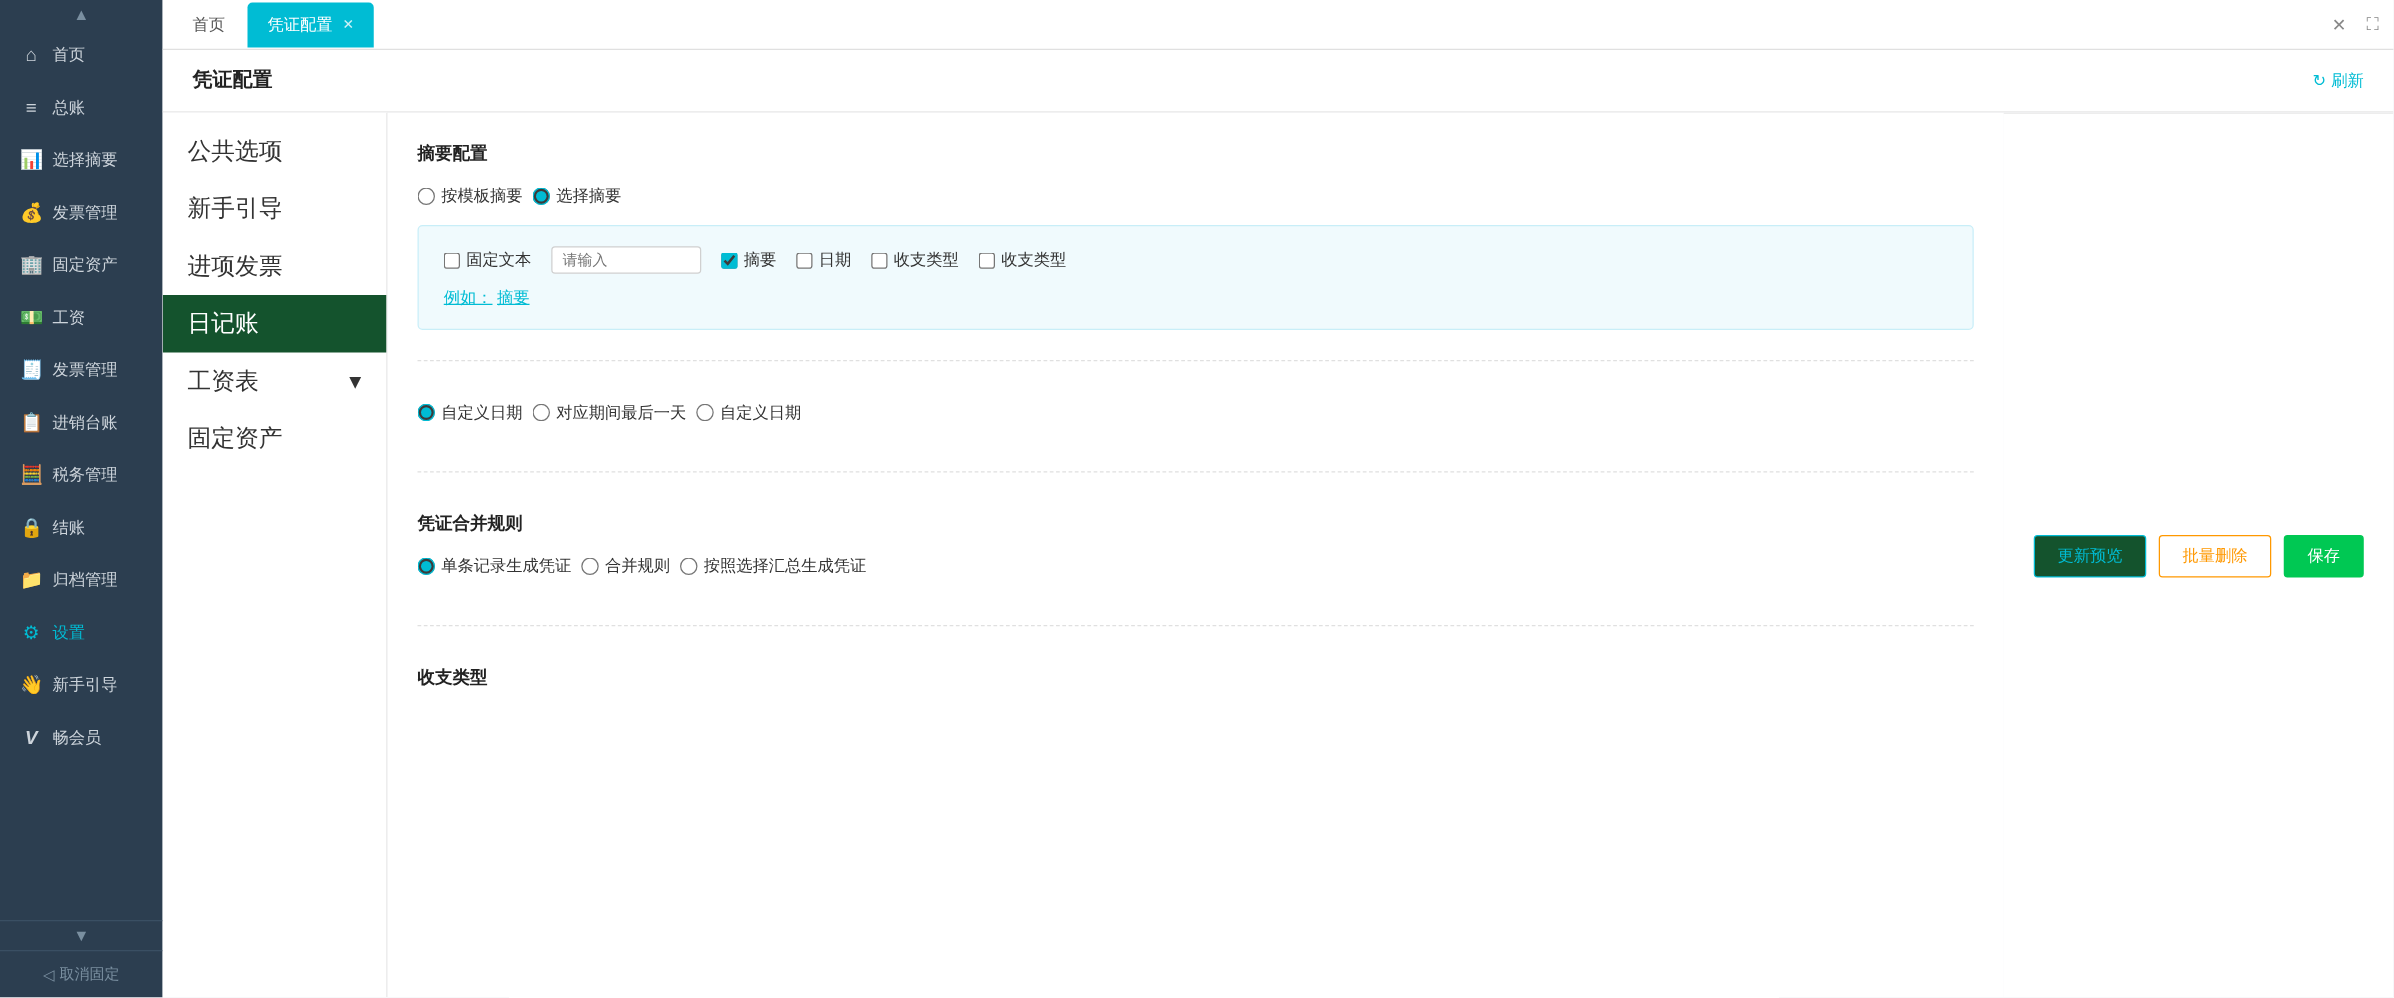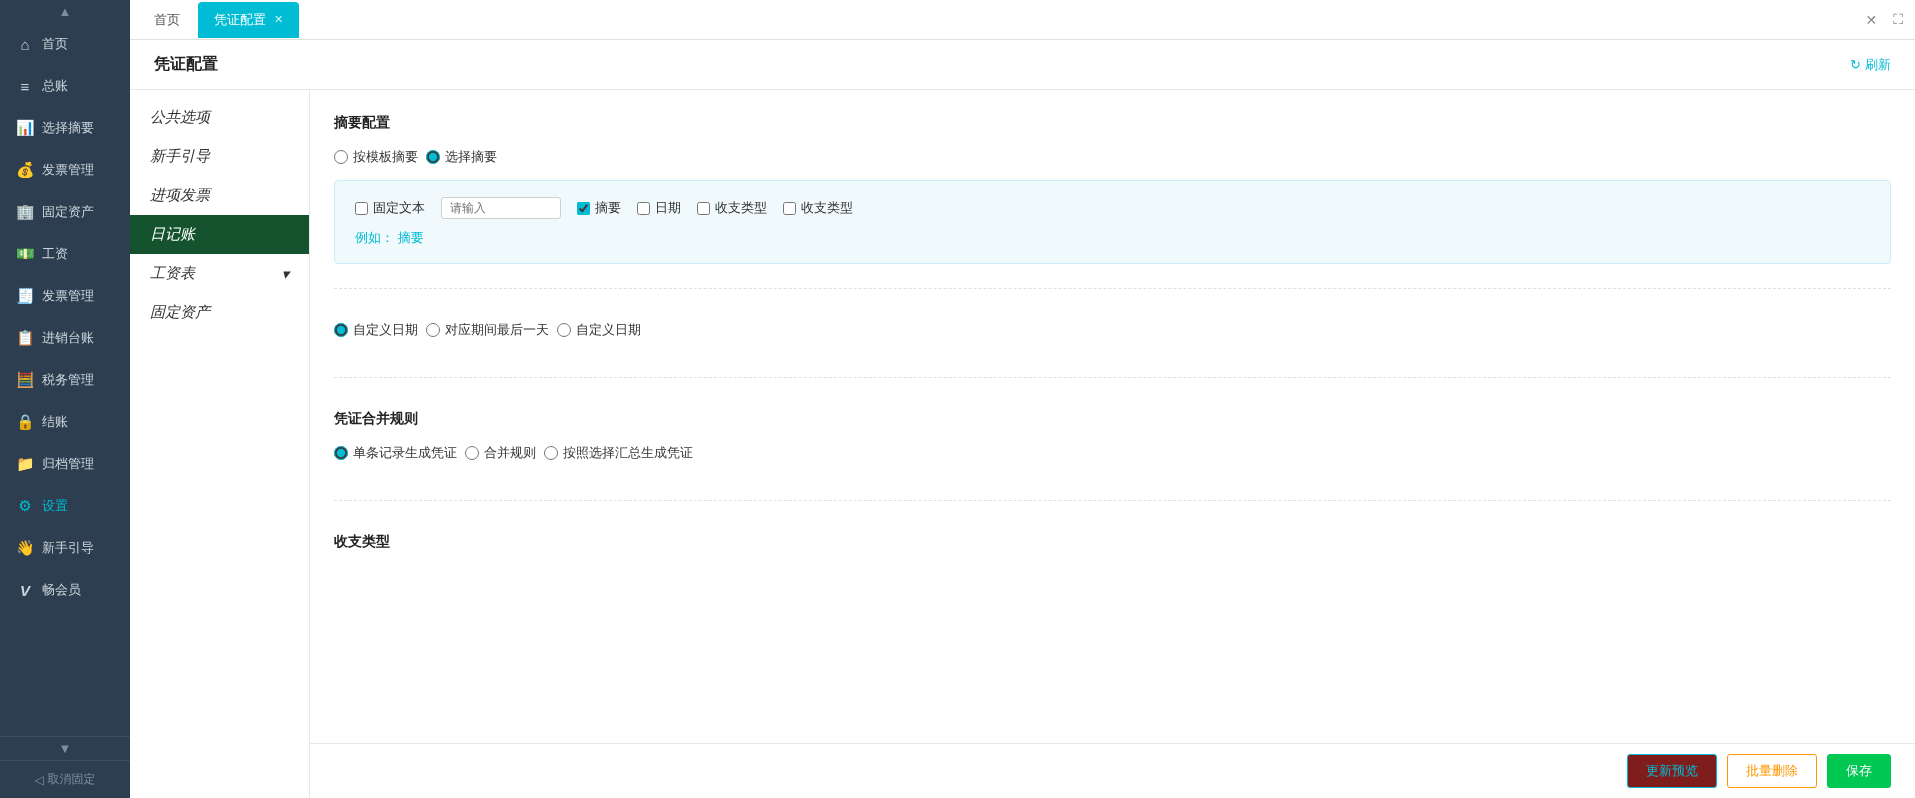--- a/index.html
+++ b/index.html
@@ -144,25 +144,24 @@
       width: 180px;
       background: #fff;
       border-right: 1px solid #e8e8e8;
       flex-shrink: 0;
       padding: 8px 0;
     }
     .left-nav-item {
       padding: 10px 20px;
       cursor: pointer;
       color: #333;
-      font-size: 15px;
+      font-size: 19px;
       display: flex;
       align-items: center;
       justify-content: space-between;
-      font-style: italic;
     }
     .left-nav-item.active { background: #14532d; color: #fff; }
 
     
     .right-content {
       flex: 1;
       overflow-y: auto;
       padding: 24px;
       background: #fff;
     }
@@ -234,21 +233,21 @@
     .text-input {
       border: 1px solid #d0d0d0;
       border-radius: 3px;
       padding: 3px 8px;
       font-size: 12px;
       color: #999;
       outline: none;
       width: 120px;
     }
     .example-text { color: #00bcd4; font-size: 13px; margin-top: 6px; }
-    .example-text span { color: #00bcd4; cursor: pointer; }
+    .example-text span { color: #00bcd4; text-decoration: underline; cursor: pointer; }
 
     
     .bottom-bar {
       background: #fff;
       border-top: 1px solid #e8e8e8;
       padding: 10px 24px;
       display: flex;
       justify-content: flex-end;
       align-items: center;
       gap: 10px;
@@ -257,21 +256,21 @@
     .btn {
       padding: 7px 18px;
       border-radius: 3px;
       font-size: 13px;
       cursor: pointer;
       border: 1px solid transparent;
     }
     .btn-outline-cyan {
       border-color: #00bcd4;
       color: #00bcd4;
-      background: #7f1d1d;
+      background: #14532d;
     }
     .btn-outline-orange {
       border-color: #ff9800;
       color: #ff9800;
       background: #fff;
     }
     .btn-primary {
       background: #00c853;
       color: #fff;
       border-color: #00c853;
@@ -400,21 +399,21 @@
         </div>
         <div class="left-nav-item">
           <span>工资表</span>
           <span>▾</span>
         </div>
         <div class="left-nav-item">
           <span>固定资产</span>
         </div>
       </div>
 
-      <div class="body-split right-scroll-container" style="flex-direction:column;">
+      <div class="body-split right-scroll-container" style="flex-direction:row;">
         <div class="right-content">
 
           <div class="section">
             <div class="section-title">摘要配置</div>
             <div class="radio-group">
               <label class="radio-item">
                 <input type="radio" class="radio-input" name="summary-mode" style="">
                 <span>按模板摘要</span>
               </label>
               <label class="radio-item">

